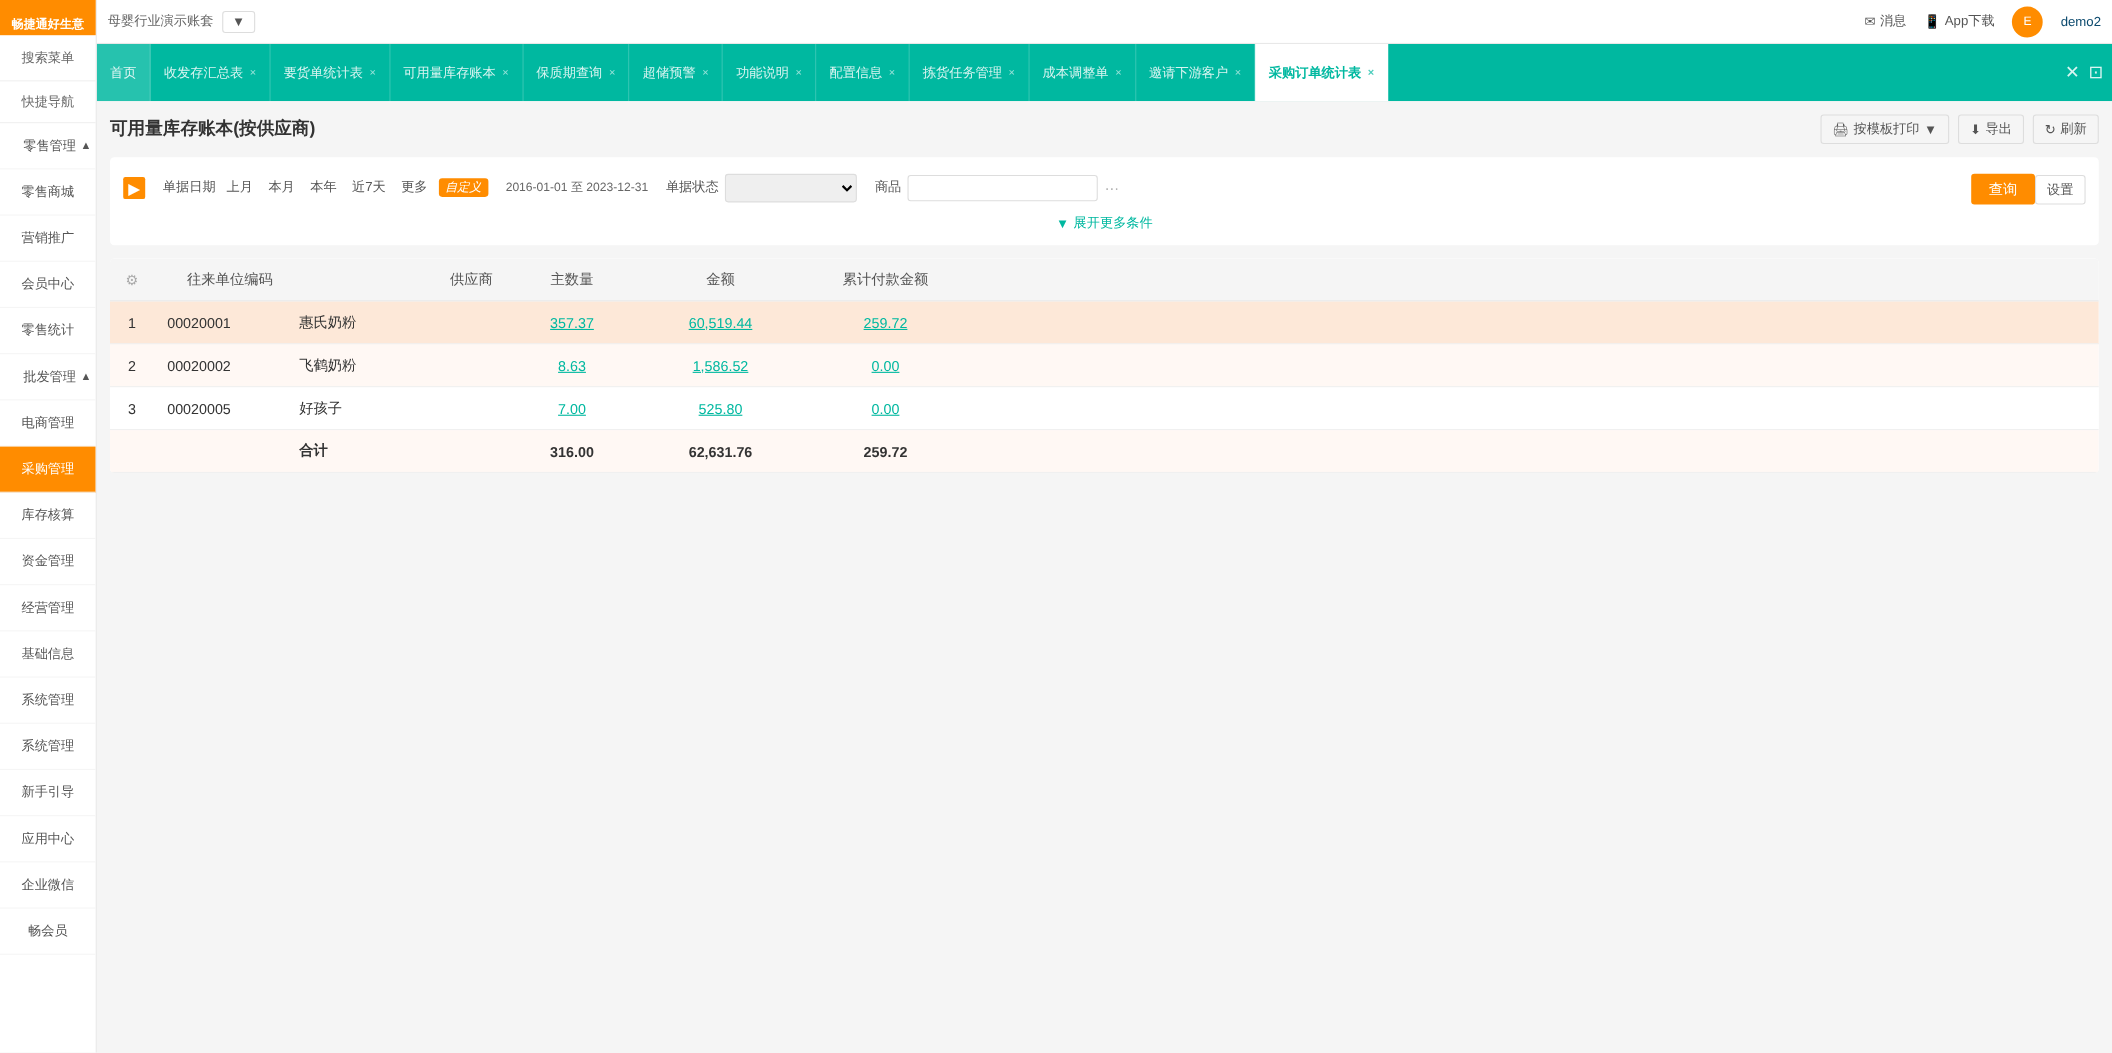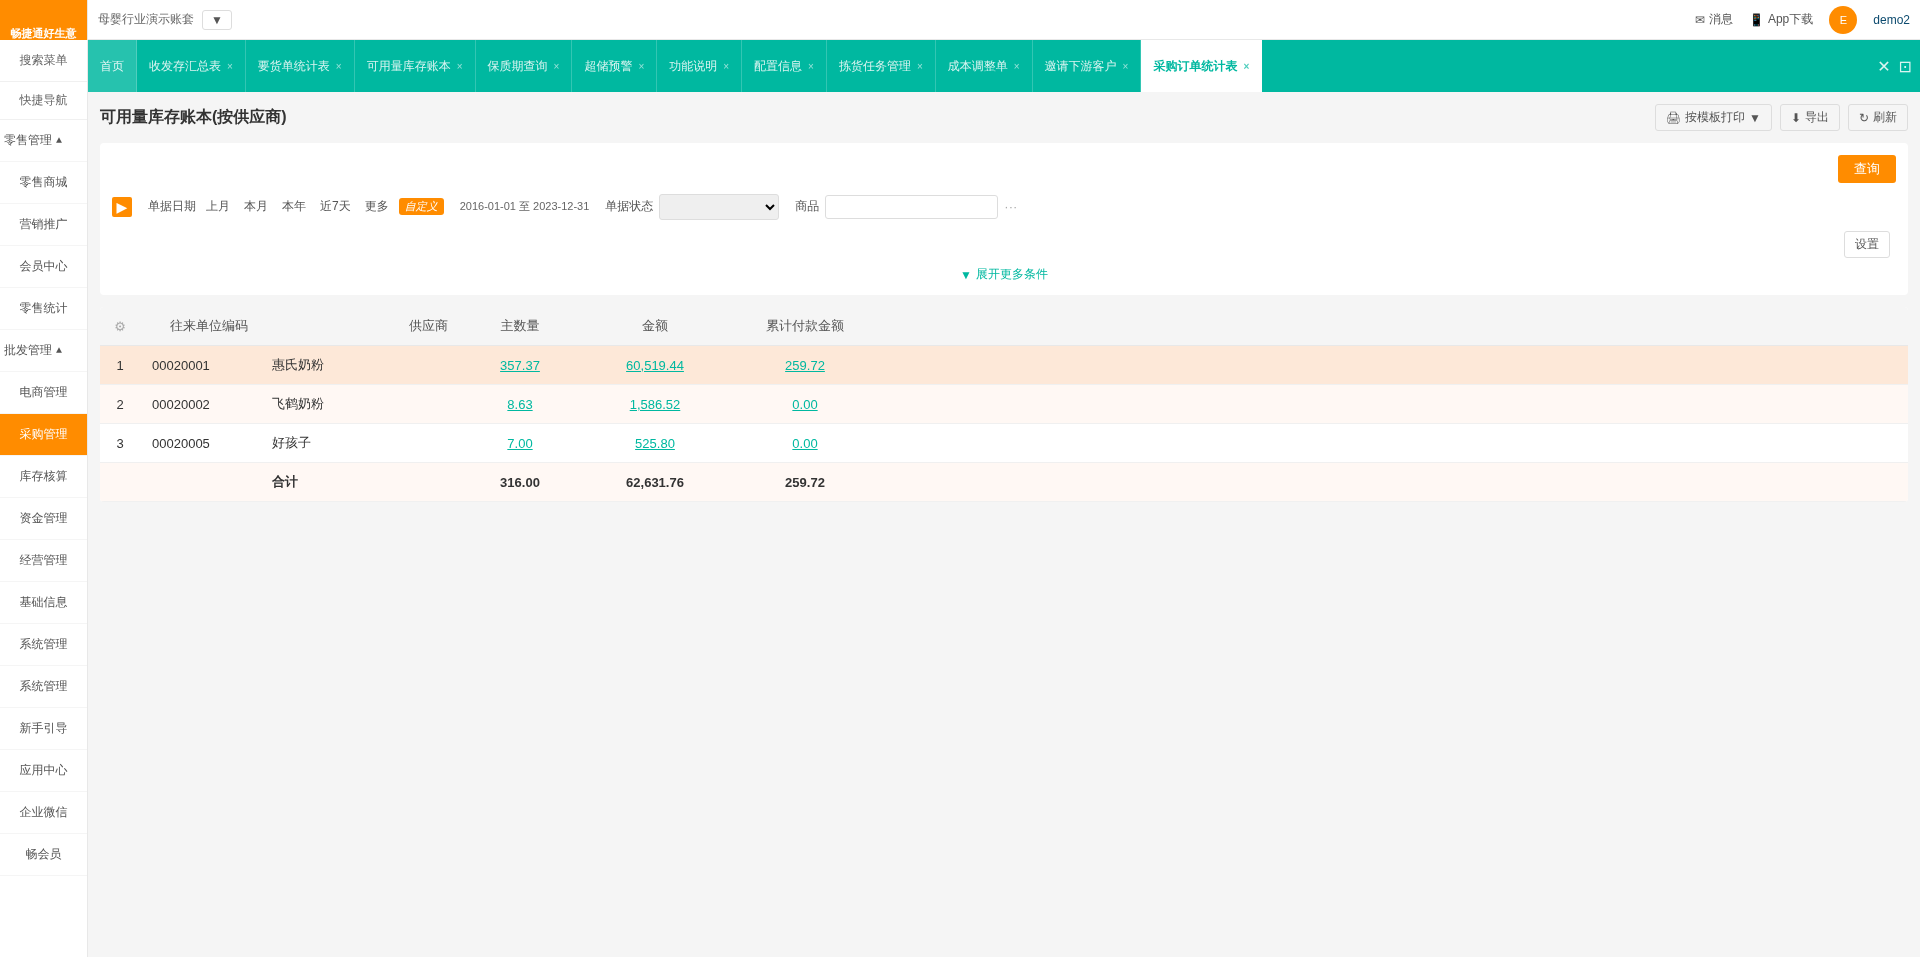--- a/index.html
+++ b/index.html
@@ -1,29 +1,29 @@
 <!DOCTYPE html>
 <html><head>
   <meta charset="utf-8">
   <style>
     * { box-sizing: border-box; margin: 0; padding: 0; }
     body { font-family: "Microsoft YaHei", Arial, sans-serif; font-size: 13px; background: #f5f5f5; display: flex; height: 957px; overflow: hidden; }
 
     
     .sidebar { width: 88px; background: #fff; display: flex; flex-direction: column; border-right: 1px solid #e8e8e8; height: 100%; }
-    .sidebar-logo { background: #ff8c00; height: 40px; display: flex; align-items: flex-end; justify-content: center; padding: 0 6px; }
+    .sidebar-logo { background: #ff8c00; height: 28px; display: flex; align-items: flex-start; justify-content: center; padding: 16px 6px; }
     .sidebar-logo-text { color: #fff; font-size: 11px; font-weight: bold; line-height: 1.2; text-align: center; }
     .sidebar-search { padding: 8px 4px; border-bottom: 1px solid #f0f0f0; }
     .sidebar-search-btn { width: 100%; background: none; border: none; color: #666; font-size: 12px; cursor: pointer; text-align: center; padding: 4px 0; }
     .sidebar-quick { padding: 6px 4px; border-bottom: 1px solid #f0f0f0; }
     .sidebar-quick-btn { width: 100%; background: none; border: none; color: #666; font-size: 12px; cursor: pointer; text-align: center; padding: 4px 0; }
     .sidebar-nav { flex: 1; overflow-y: auto; }
     .sidebar-nav-item { padding: 12px 4px; text-align: center; color: #555; font-size: 12px; cursor: pointer; border-bottom: 1px solid #f5f5f5; display: flex; flex-direction: column; align-items: center; gap: 2px; }
     .sidebar-nav-item.active { background: #ff8c00; color: #fff; }
-    .sidebar-nav-item.has-arrow { flex-direction: row; justify-content: flex-start; gap: 4px; flex-wrap: wrap; font-family: Liberation Mono, monospace; }
+    .sidebar-nav-item.has-arrow { flex-direction: row; justify-content: flex-end; gap: 4px; flex-wrap: wrap; }
     .nav-arrow { font-size: 10px; }
 
     
     .main { flex: 1; display: flex; flex-direction: column; overflow: hidden; }
 
     
     .topbar { background: #fff; height: 40px; display: flex; align-items: center; padding: 0 10px; border-bottom: 1px solid #e8e8e8; gap: 8px; }
     .topbar-breadcrumb { color: #666; font-size: 12px; flex: 0 0 auto; }
     .topbar-dropdown { background: none; border: 1px solid #ddd; border-radius: 3px; padding: 2px 8px; font-size: 12px; cursor: pointer; color: #555; }
     .topbar-right { margin-left: auto; display: flex; align-items: center; gap: 16px; }
@@ -62,21 +62,21 @@
     .filter-date-row { display: flex; align-items: center; gap: 6px; }
     .filter-date-btn { background: none; border: none; font-size: 12px; cursor: pointer; color: #555; padding: 2px 4px; }
     .filter-date-tag { background: #ff8c00; color: #fff; border-radius: 3px; padding: 1px 6px; font-size: 11px; cursor: pointer; font-style: italic; }
     .filter-date-range { color: #666; font-size: 11px; }
     .filter-select { border: 1px solid #ddd; border-radius: 3px; padding: 4px 8px; font-size: 12px; min-width: 120px; cursor: pointer; }
     .filter-input { border: 1px solid #ddd; border-radius: 3px; padding: 4px 8px; font-size: 12px; min-width: 150px; }
     .filter-more-btn { background: none; border: none; color: #00b8a0; font-size: 12px; cursor: pointer; display: flex; align-items: center; gap: 4px; }
     .filter-more-row { display: flex; justify-content: center; margin-top: 8px; }
     .btn-query { background: #ff8c00; color: #fff; border: none; border-radius: 3px; padding: 5px 16px; font-size: 13px; cursor: pointer; }
     .btn-settings { background: none; border: 1px solid #ddd; border-radius: 3px; padding: 4px 10px; font-size: 12px; cursor: pointer; color: #555; margin-top: 4px; display: block; }
-    .query-actions { display: flex; flex-direction: column; align-items: center; gap: 44px; }
+    .query-actions { display: flex; flex-direction: row; align-items: flex-end; }
 
     
     .table-container { background: #fff; border-radius: 4px; overflow: hidden; }
     table { width: 100%; border-collapse: collapse; }
     thead tr { background: #f5f5f5; }
     th { padding: 10px 12px; text-align: center; font-size: 13px; color: #555; font-weight: normal; border-bottom: 1px solid #e8e8e8; white-space: nowrap; }
     th.left { text-align: right; }
     td { padding: 10px 12px; text-align: center; font-size: 13px; color: #333; border-bottom: 1px solid #f0f0f0; }
     td.left { text-align: left; }
     td a, td .link { color: #00b8a0; text-decoration: underline; cursor: pointer; }

